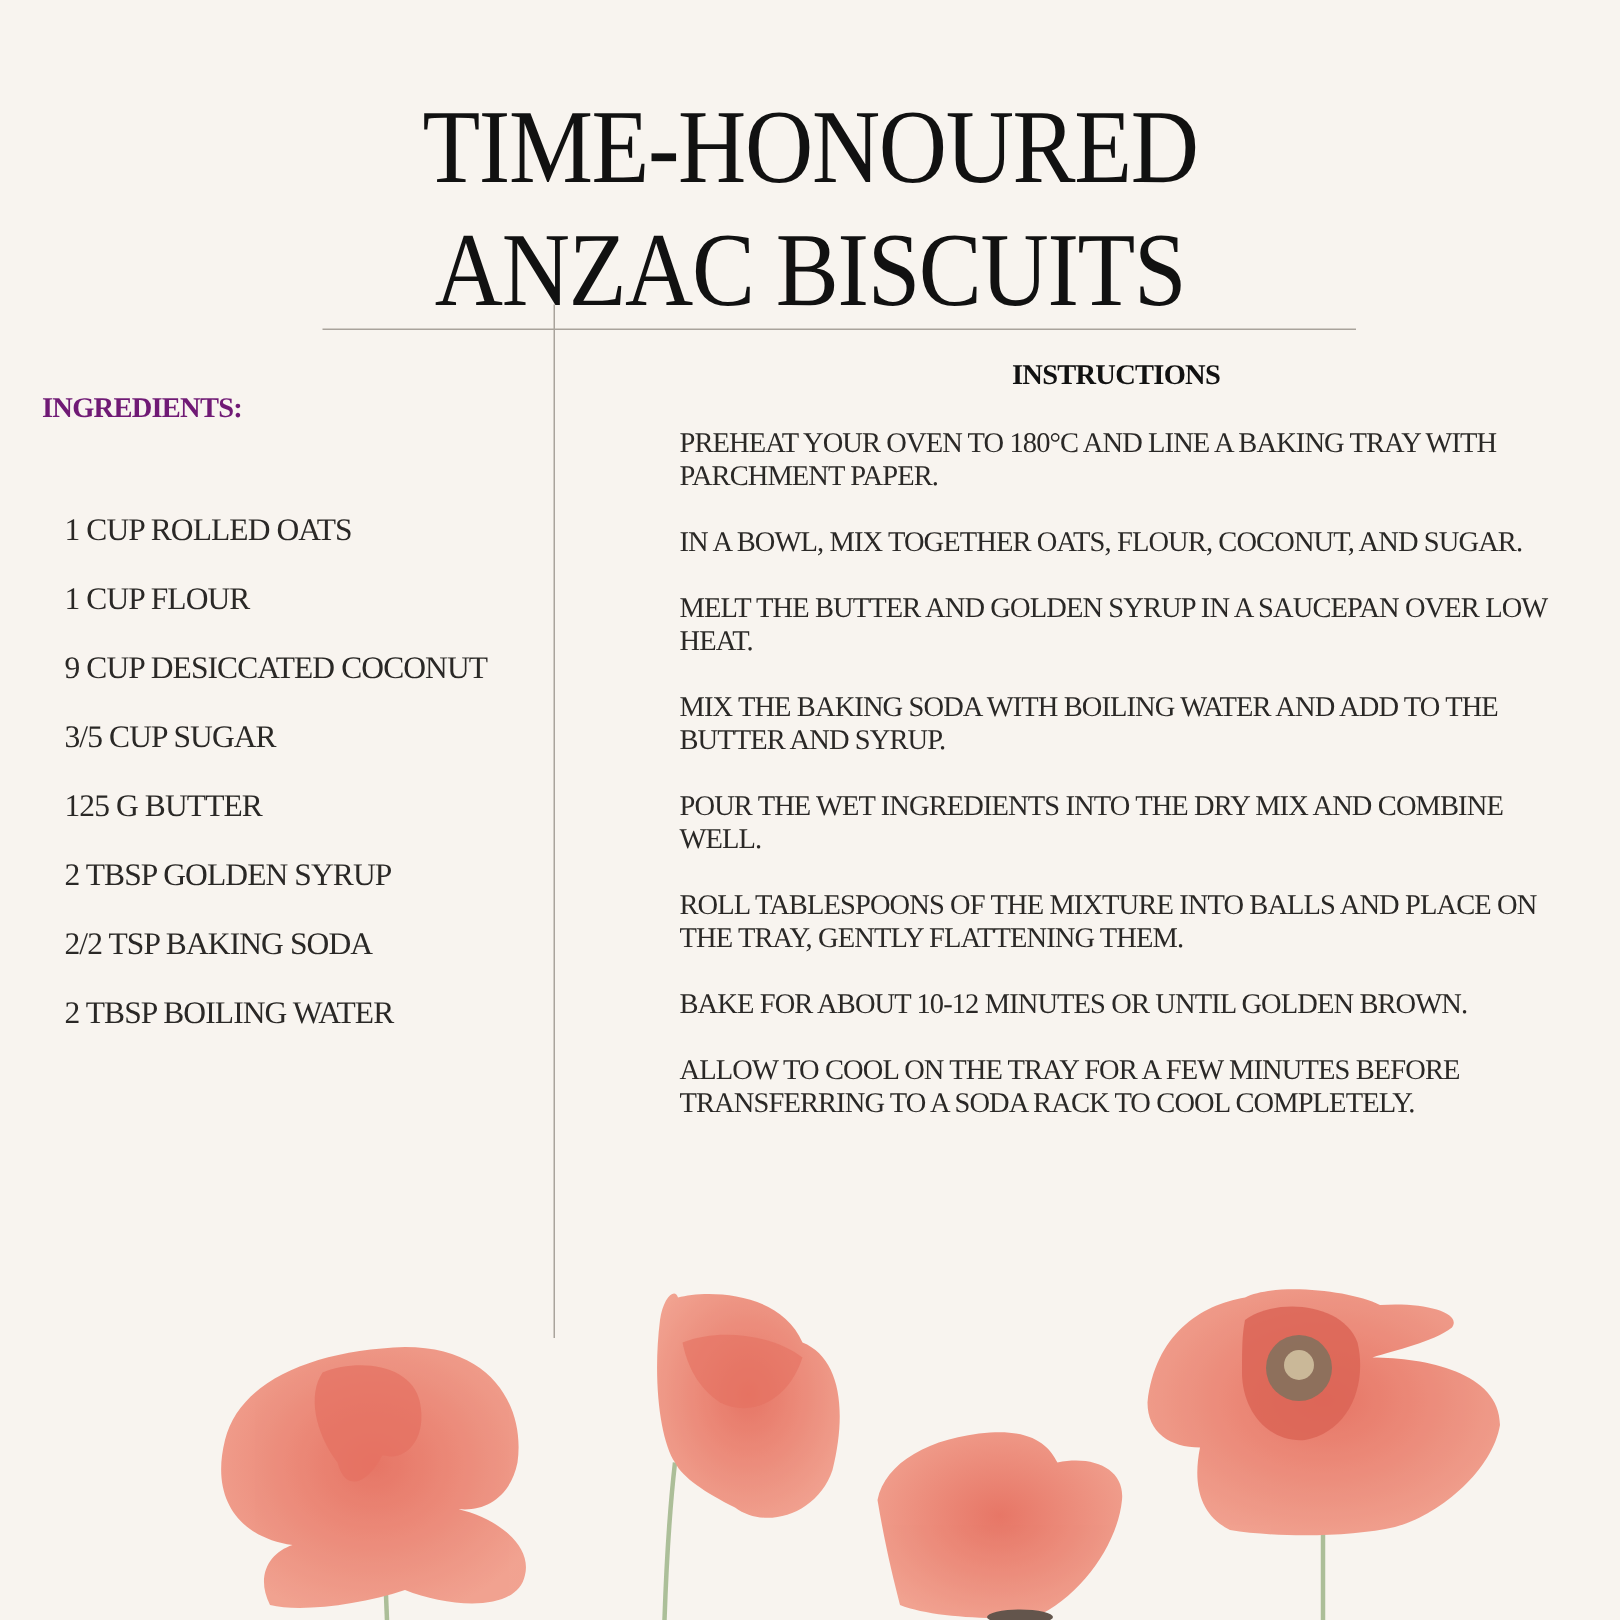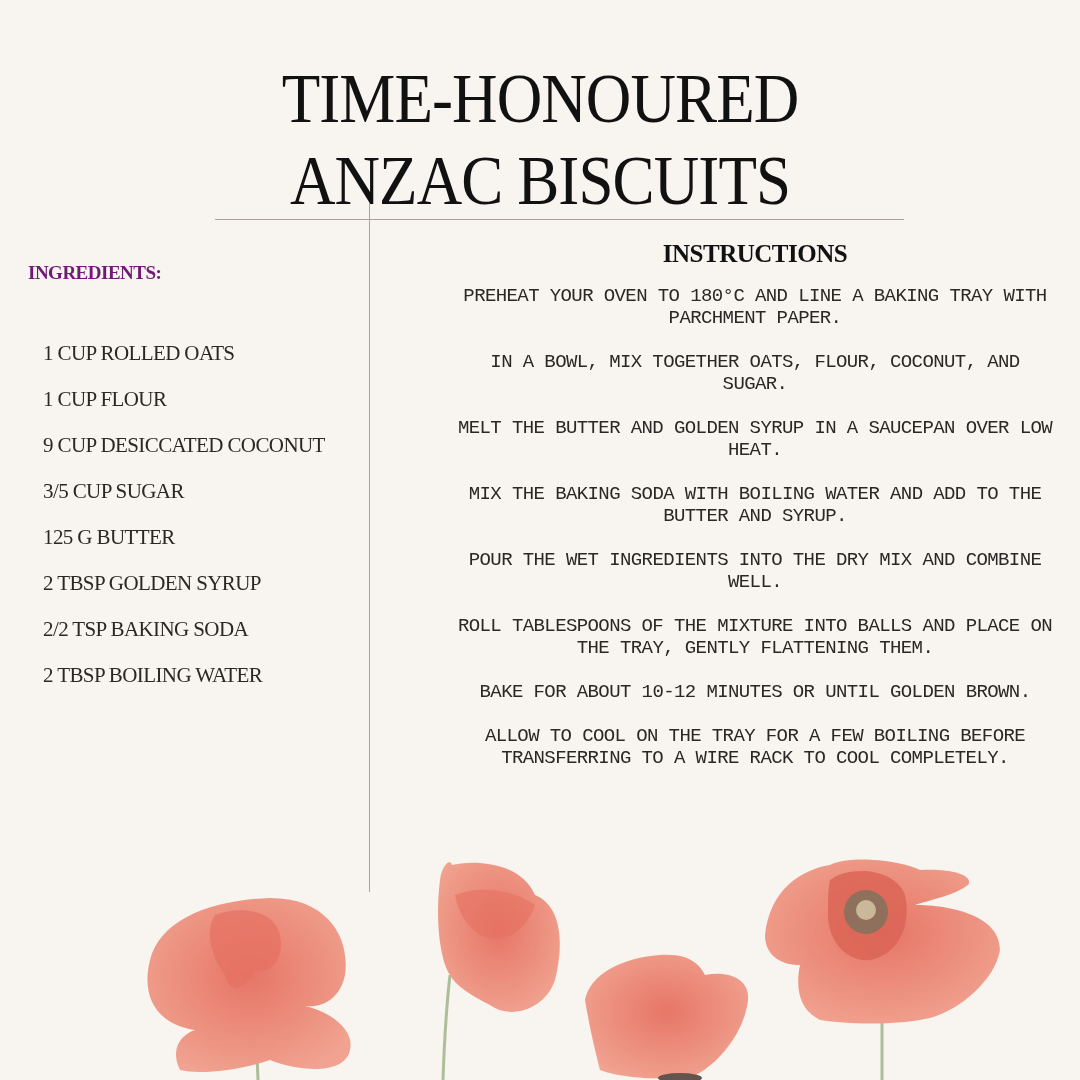--- a/index.html
+++ b/index.html
@@ -21,26 +21,26 @@
       position:absolute; left:28px; top:262px;
       font-family:"Liberation Serif", serif; font-weight:bold; font-size:19px; color:#701a75;
       letter-spacing:-0.5px;
     }
     .ing-list { position:absolute; left:32px; top:328px; margin:11px; padding:0; list-style:none; }
     .ing-list li {
       font-family:"Liberation Serif", serif; font-size:21px; height:46px; line-height:28px;
       letter-spacing:-0.6px; color:#2a2826; white-space:nowrap;
     }
     .ins-heading {
-      position:absolute; left:440px; width:630px; top:240px; text-align:center;
-      font-family:"Liberation Serif", serif; font-weight:bold; font-size:25px; color:#111; letter-spacing:-0.5px;
+      position:absolute; left:429px; width:630px; top:240px; text-align:center;
+      font-family:"Liberation Serif", serif; font-weight:bold; font-size:19px; color:#111; letter-spacing:-0.5px;
     }
     .ins-list { position:absolute; left:445px; width:620px; top:285px; margin:0; padding:0; list-style:none; }
     .ins-list li {
-      text-align:center; font-family:Liberation Mono, monospace; font-size:19px; line-height:22px;
+      font-family:Liberation Serif, serif; font-size:19px; line-height:22px;
       letter-spacing:-0.6px; color:#2a2826; margin-bottom:22px; padding:0 8px;
     }
     .flowers { position:absolute; left:0; top:840px; width:1080px; height:240px; }
   </style>
 </head>
 <body>
 
 <div class="title">
   <div>TIME-HONOURED</div>
   <div>ANZAC BISCUITS</div>
@@ -63,21 +63,21 @@
 
 <div class="ins-heading">INSTRUCTIONS</div>
 <ol class="ins-list">
   <li>PREHEAT YOUR OVEN TO 180°C AND LINE A BAKING TRAY WITH PARCHMENT PAPER.</li>
   <li>IN A BOWL, MIX TOGETHER OATS, FLOUR, COCONUT, AND SUGAR.</li>
   <li>MELT THE BUTTER AND GOLDEN SYRUP IN A SAUCEPAN OVER LOW HEAT.</li>
   <li>MIX THE BAKING SODA WITH BOILING WATER AND ADD TO THE BUTTER AND SYRUP.</li>
   <li>POUR THE WET INGREDIENTS INTO THE DRY MIX AND COMBINE WELL.</li>
   <li>ROLL TABLESPOONS OF THE MIXTURE INTO BALLS AND PLACE ON THE TRAY, GENTLY FLATTENING THEM.</li>
   <li>BAKE FOR ABOUT 10-12 MINUTES OR UNTIL GOLDEN BROWN.</li>
-  <li>ALLOW TO COOL ON THE TRAY FOR A FEW BOILING BEFORE TRANSFERRING TO A WIRE RACK TO COOL COMPLETELY.</li>
+  <li>ALLOW TO COOL ON THE TRAY FOR A FEW MINUTES BEFORE TRANSFERRING TO A SODA RACK TO COOL COMPLETELY.</li>
 </ol>
 
 <svg class="flowers" viewBox="0 840 1080 240" width="1080" height="240">
   <defs>
     <radialGradient id="pg" cx="50%" cy="45%" r="60%">
       <stop offset="0%" stop-color="#e4604e"></stop>
       <stop offset="100%" stop-color="#f09480"></stop>
     </radialGradient>
   </defs>
 

